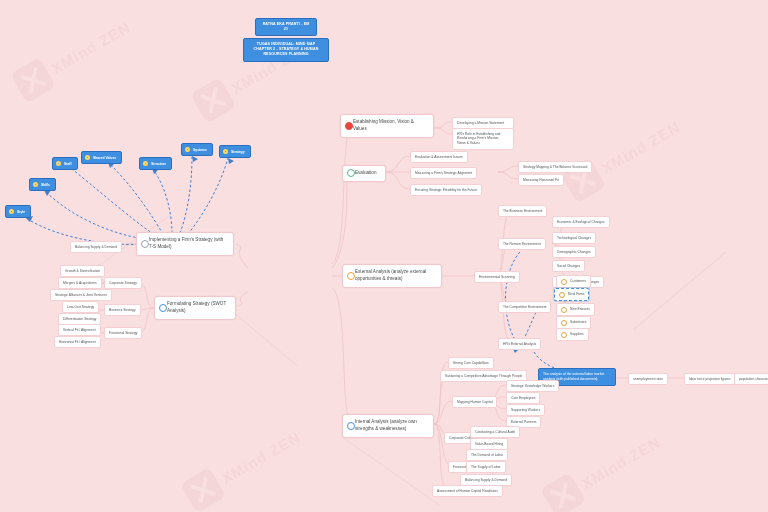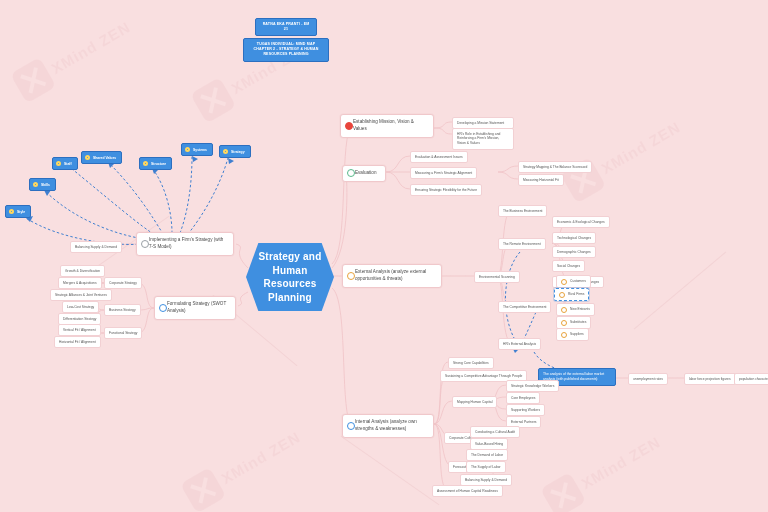--- a/index.html
+++ b/index.html
@@ -225,21 +225,20 @@
       <polygon points="192,156 198,159 193,162"></polygon>
       <polygon points="228,158 234,161 229,164"></polygon>
       <polygon points="566,372 559,370 562,376"></polygon>
       <polygon points="518,350 512,347 515,353"></polygon>
     </g>
   </svg>
 
   <div class="node title-box" style="left:255px;top:18px;width:62px;">RATNA EKA PRANTI - EM 21</div>
   <div class="node title-box" style="left:243px;top:38px;width:86px;">TUGAS INDIVIDUAL: MIND MAP CHAPTER 2 - STRATEGY &amp; HUMAN RESOURCES PLANNING</div>
 
-  <div class="node center" style="left:246px;top:243px;width:88px;height:68px;">Strategy and Human Resources Planning</div>
 
   <div class="node sevens" style="left:5px;top:205px;">
     <span class="ico"></span>
     <span>Style</span>
   </div>
   <div class="node sevens" style="left:29px;top:178px;">
     <span class="ico"></span>
     <span>Skills</span>
   </div>
   <div class="node sevens" style="left:52px;top:157px;">

